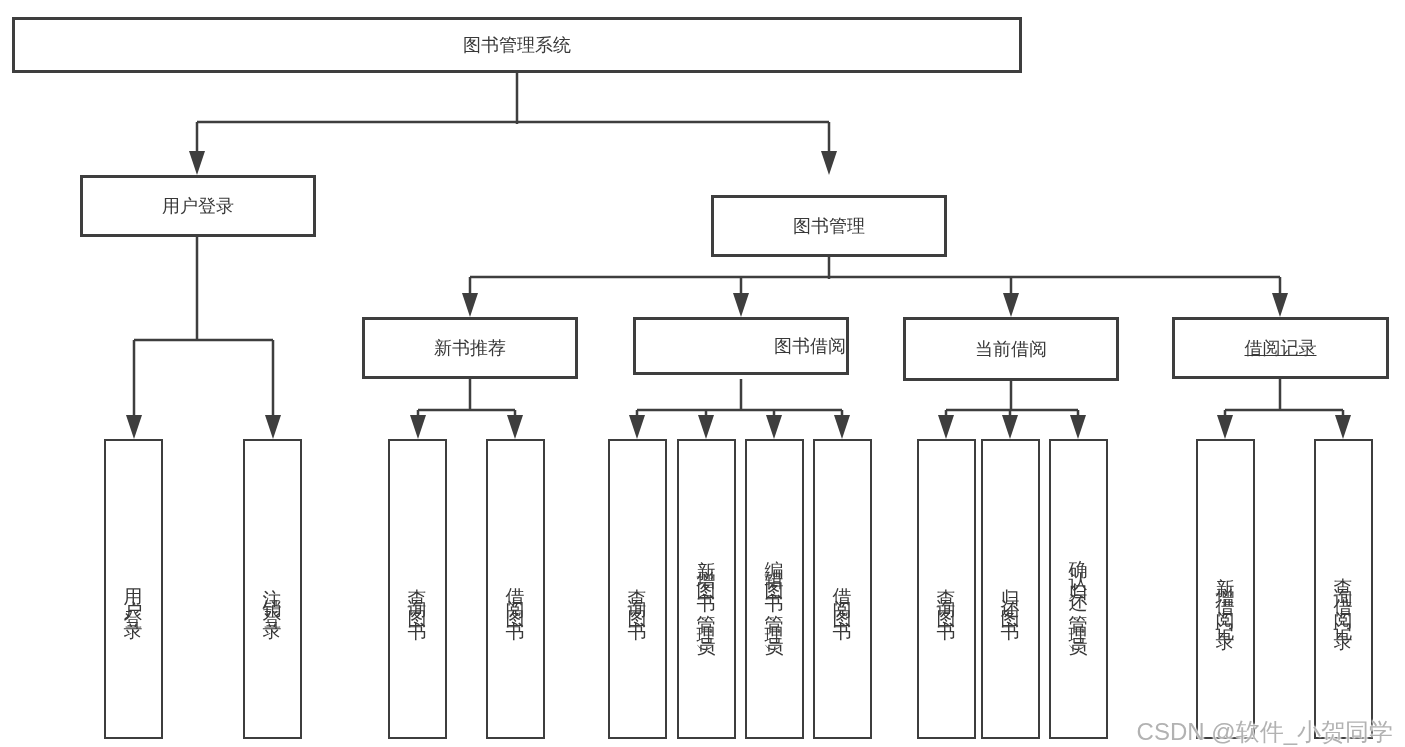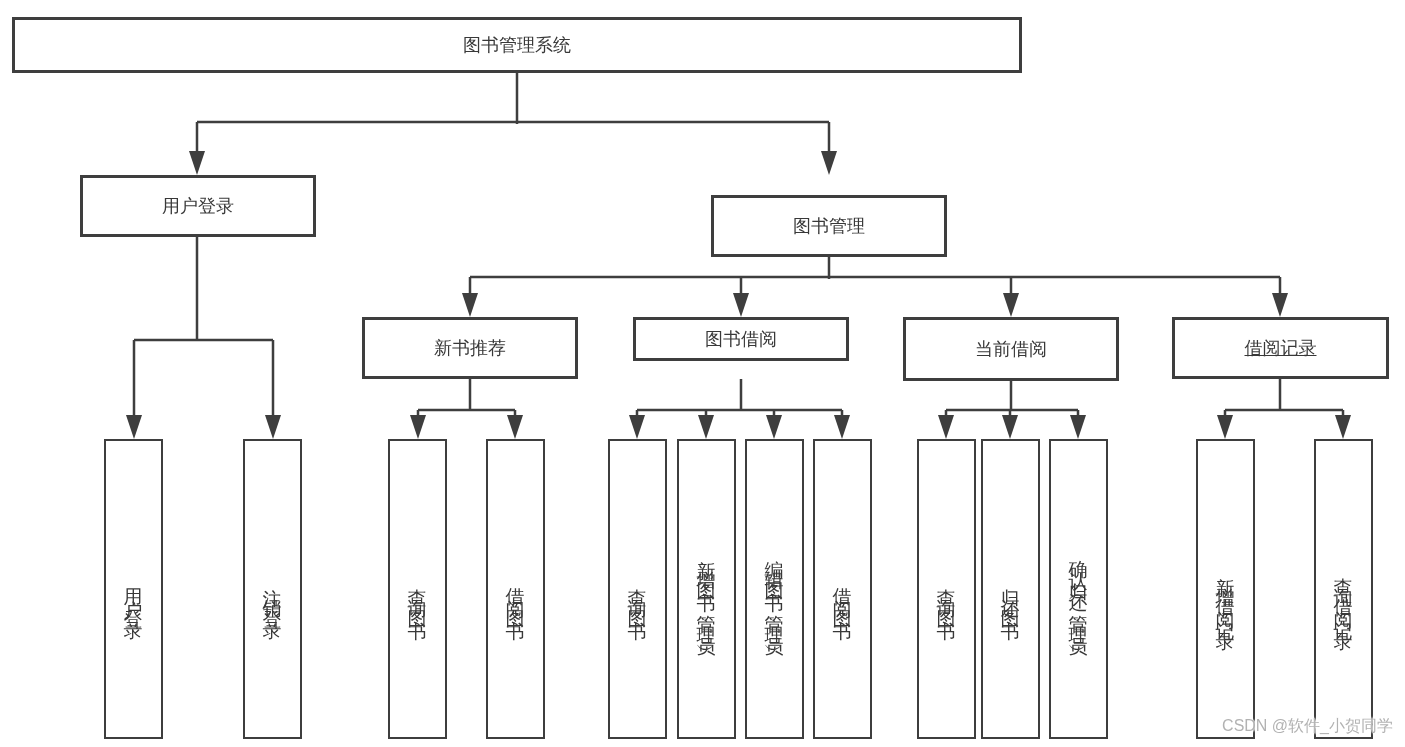--- a/index.html
+++ b/index.html
@@ -28,42 +28,42 @@
     letter-spacing: 11px;
     font-size: 19px;
     line-height: 1;
     padding-top: 11px; 
   }
   
   .n-root   { left: 12px;   top: 13px;  width: 1010px; height: 56px; }
   .n-ulogin { left: 80px;   top: 171px; width: 236px;  height: 62px; }
   .n-bmgmt  { left: 711px;  top: 171px; width: 236px;  height: 62px; margin-top: 20px; }
   .n-rec    { left: 362px;  top: 313px; width: 216px;  height: 62px; }
-  .n-borrow { left: 633px;  top: 313px; width: 216px;  height: 44px; }
+  .n-borrow { left: 633px;  top: 313px; width: 216px;  height: 58px; justify-content: flex-end; }
   .n-cur    { left: 903px;  top: 313px; width: 216px;  height: 64px; }
   .n-hist   { left: 1172px; top: 313px; width: 217px;  height: 62px; text-decoration: underline; }
   .leaf     { top: 435px; width: 59px; height: 300px; }
   .l-login    { left: 104px; }
   .l-logout   { left: 243px; }
   .l-recq     { left: 388px; }
   .l-recb     { left: 486px; }
   .l-bbq      { left: 608px; }
   .l-bbadd    { left: 677px; }
   .l-bbedit   { left: 745px; }
   .l-bbb      { left: 813px; }
   .l-cbq      { left: 917px; }
   .l-cbret    { left: 981px; }
   .l-cbconf   { left: 1049px; }
   .l-hadd     { left: 1196px; }
   .l-hq       { left: 1314px; }
   .watermark {
     position: absolute;
     right: 12px; top: 712px;
     color: #b2b2b2;
-    font-size: 16px;
+    font-size: 24px;
     white-space: nowrap;
     z-index: 6;
     text-shadow: 0 0 2px #ffffff, 1px 1px 2px #ffffff, -1px -1px 2px #ffffff;
   }
 </style>
 </head>
 <body>
 
 <div class="canvas">
 

